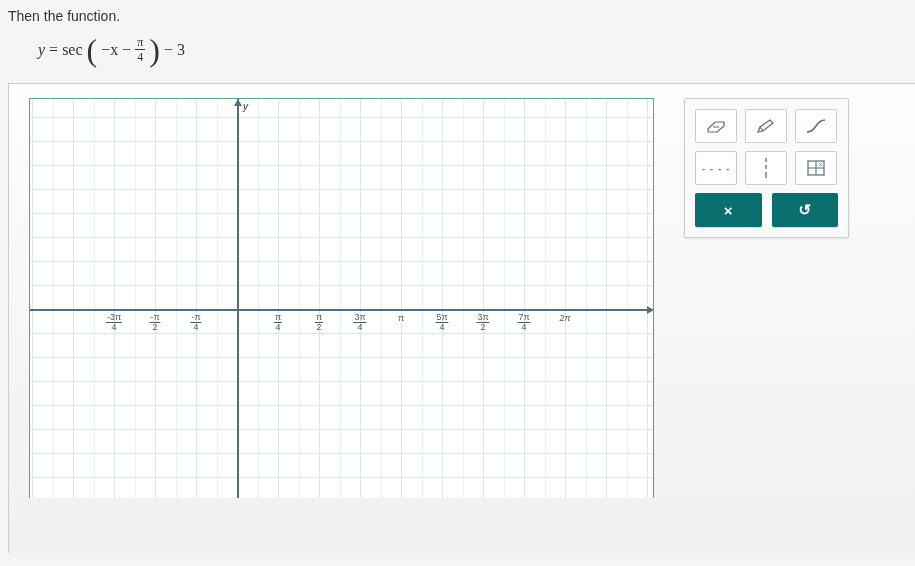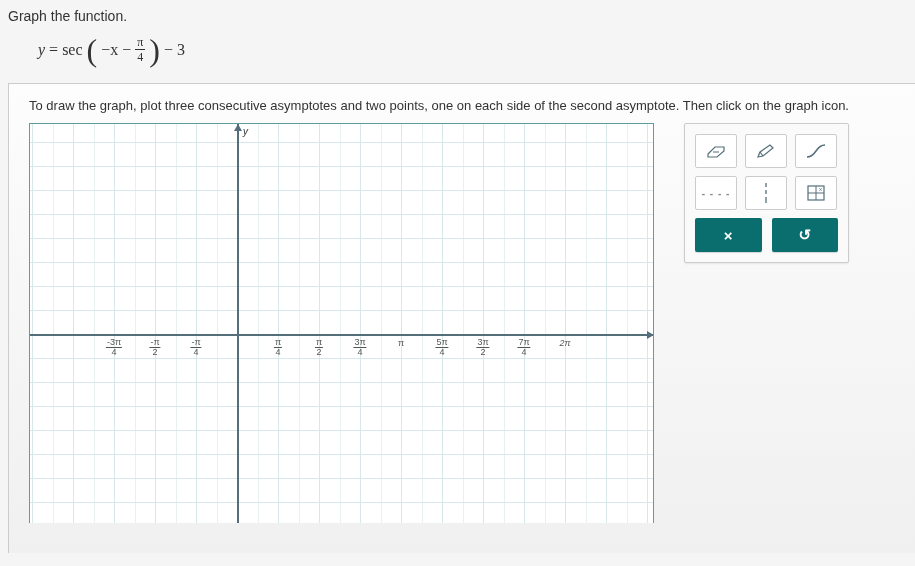--- a/index.html
+++ b/index.html
@@ -81,38 +81,37 @@
     .action-btn {
       flex:1; height:34px; background:#0a6e6e; color:#fff;
       display:flex; align-items:center; justify-content:center; cursor:pointer;
       border-radius:2px; font-size:15px; font-weight:bold;
       box-shadow: 0 1px 1px rgba(0,0,0,0.15);
     }
   </style>
 </head>
 <body>
 
-<div class="prompt-title">Graph the function.</div>
+<div class="prompt-title">Then the function.</div>
 
 <div class="equation">
   <span>y</span>
   <span style="font-style:normal">=</span>
   <span style="font-style:normal">sec</span>
   <span class="paren">(</span>
   <span style="font-style:normal">−x −</span>
   <span class="frac">
     <span class="num">π</span>
     <span class="den">4</span>
   </span>
   <span class="paren">)</span>
   <span style="font-style:normal">− 3</span>
 </div>
 
 <div class="panel">
-  <div class="instructions">To draw the graph, plot three consecutive asymptotes and two points, one on each side of the second asymptote. Then click on the graph icon.</div>
   <div class="workspace">
     <div class="graph" id="graph">
       <span class="axis-label-y" style="left:213px; top:2px;">y</span>
     <div class="grid-line v" style="left: 2px;"></div>
         <div class="grid-line v" style="left: 22.5px; opacity: 0.6;"></div>
         <div class="grid-line v" style="left: 43px;"></div>
         <div class="grid-line v" style="left: 63.5px; opacity: 0.6;"></div>
         <div class="grid-line v" style="left: 84px;"></div>
         <div class="grid-line v" style="left: 104.5px; opacity: 0.6;"></div>
         <div class="tick-label" style="left: 84px; top: 214px;">

